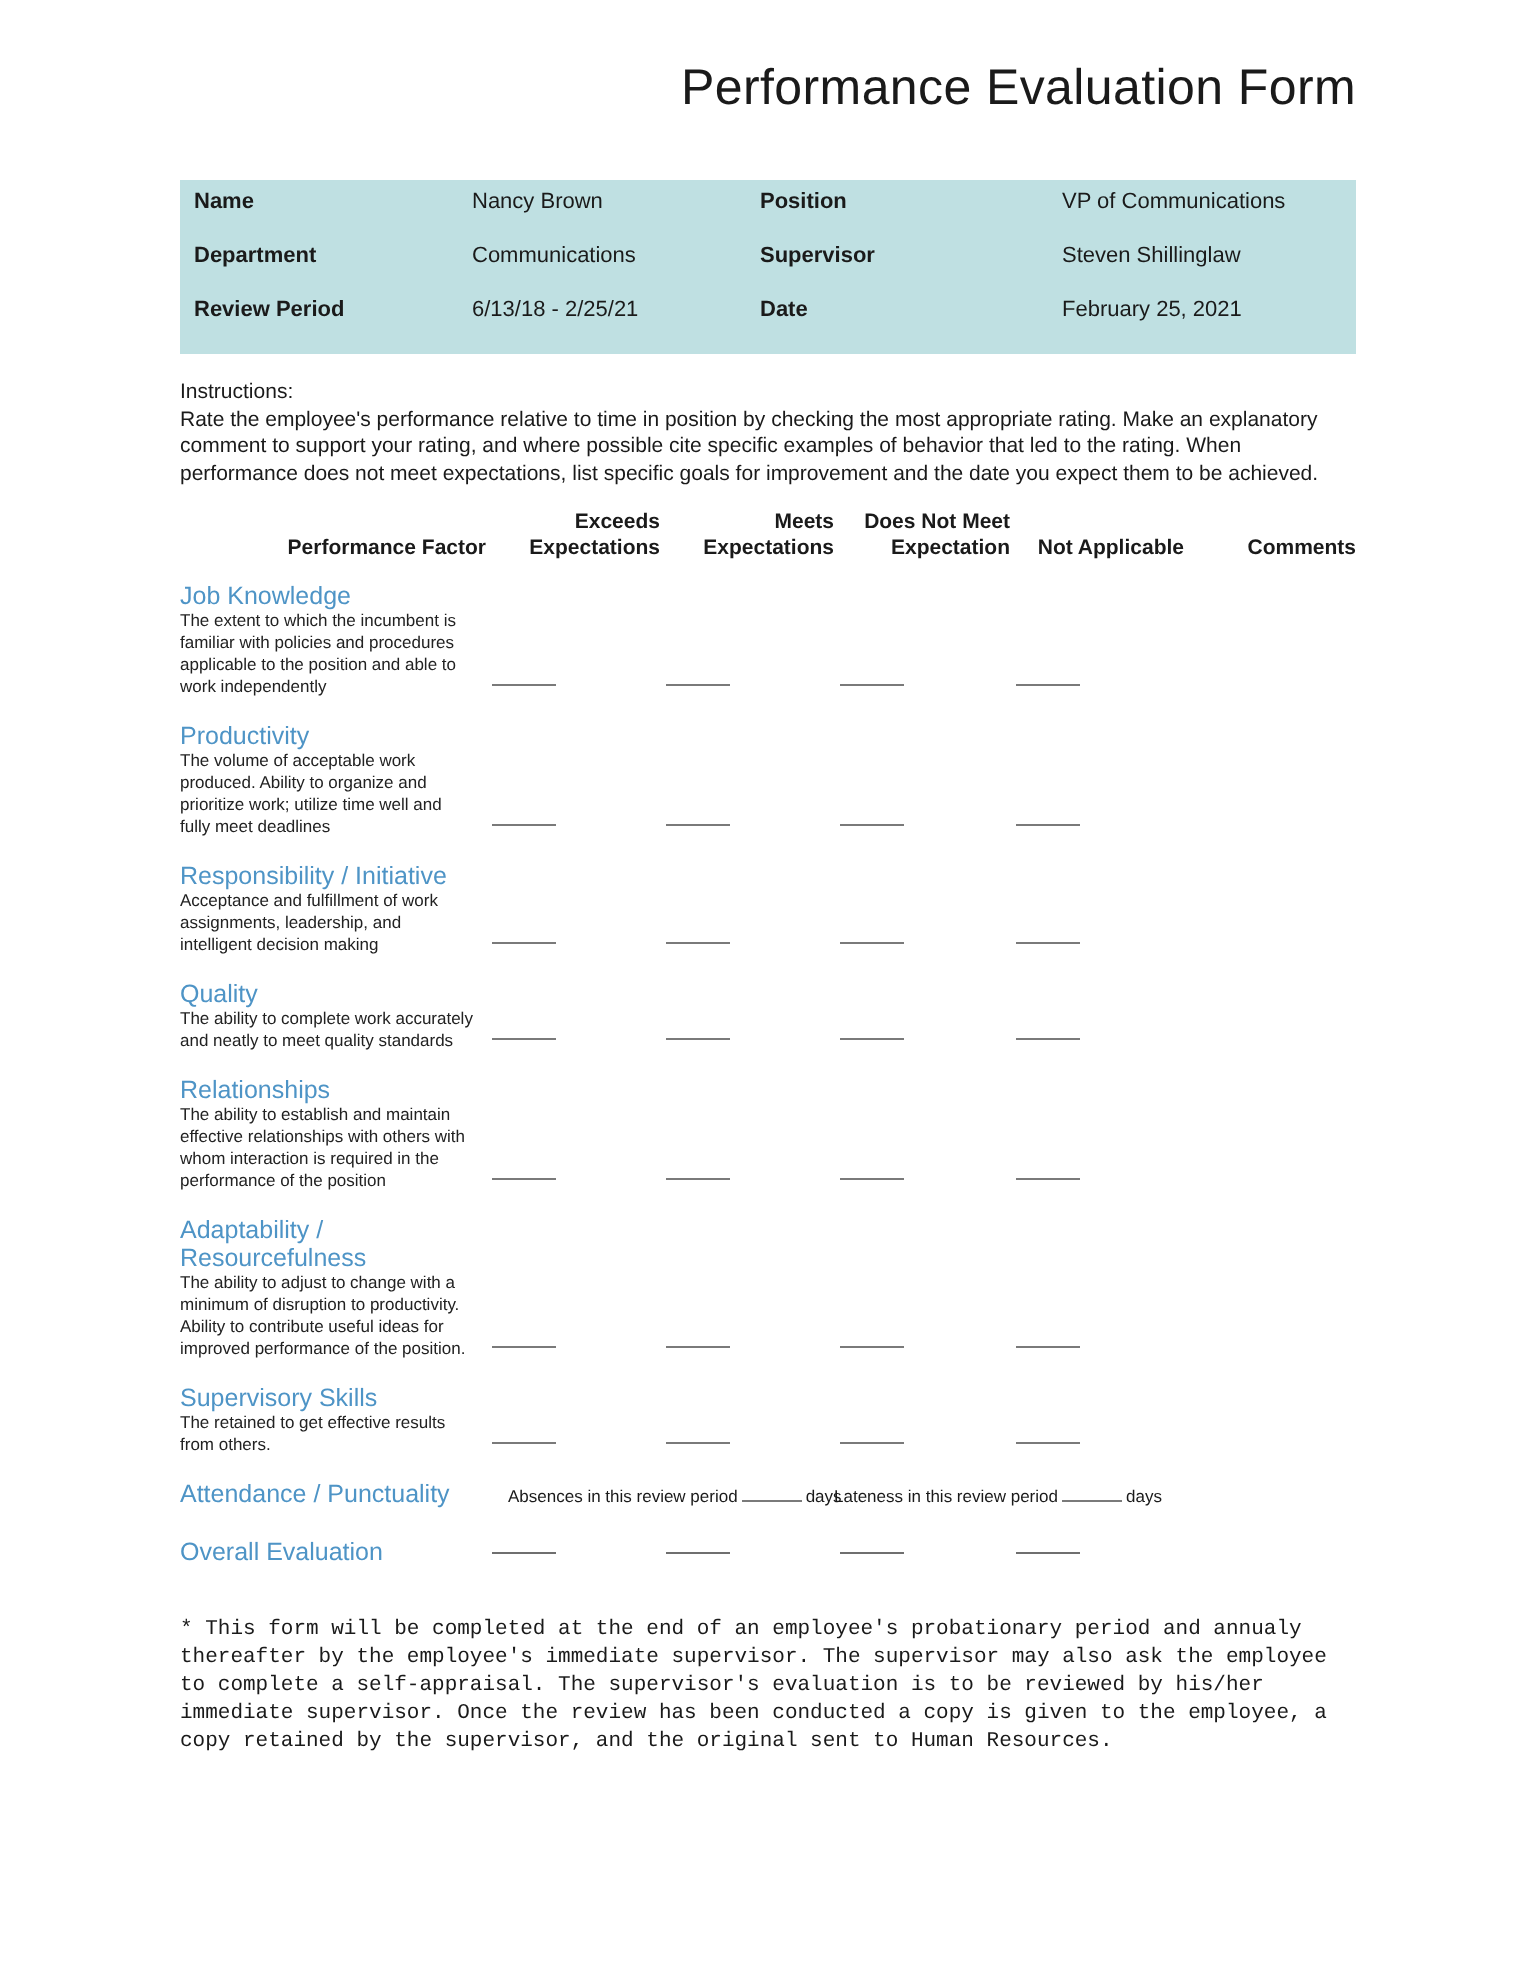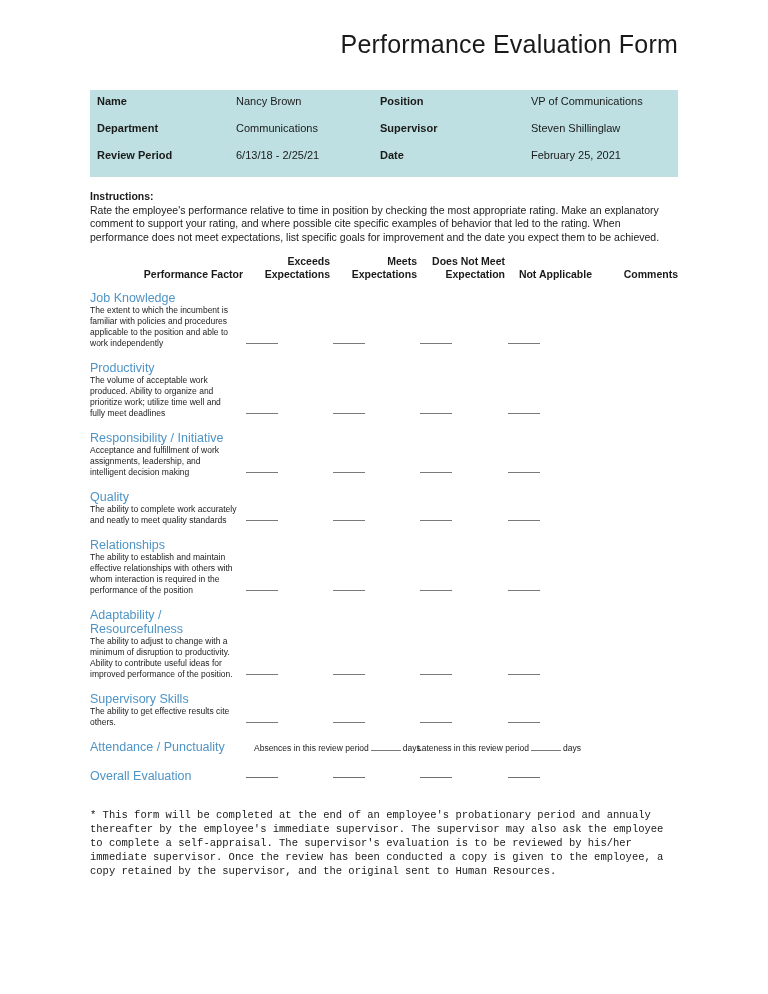--- a/index.html
+++ b/index.html
@@ -29,21 +29,21 @@
     grid-template-columns: 139px 144px 151px auto;
     row-gap: 16px;
     font-size: 11px;
     line-height: 11px;
   }
   .info-label { font-weight: bold; }
   .info-value { font-weight: normal; }
 
   
   .instructions { margin-top: 13px; font-size: 10.5px; line-height: 13.5px; }
-  .instructions-heading { font-weight: bold; }
+  .instructions-heading { font-weight: normal; }
 
   
   .ptable { margin-top: 11px; }
   .grid-row {
     display: grid;
     grid-template-columns: 153px 87px 87px 88px 87px auto;
     align-items: end;
   }
   .thead { font-size: 10.5px; font-weight: bold; line-height: 12.5px; margin-bottom: 11px; }
   .thead .hcell { align-self: end; text-align: right; }
@@ -196,21 +196,21 @@
     <div><span class="blank"></span></div>
     <div><span class="blank"></span></div>
     <div><span class="blank"></span></div>
     <div><span class="blank"></span></div>
     <div></div>
   </div>
 
   <div class="grid-row factor-row">
     <div class="factor-cell">
       <div class="factor-name">Supervisory Skills</div>
-      <div class="factor-desc">The ability to get effective results cite others.</div>
+      <div class="factor-desc">The retained to get effective results from others.</div>
     </div>
     <div><span class="blank"></span></div>
     <div><span class="blank"></span></div>
     <div><span class="blank"></span></div>
     <div><span class="blank"></span></div>
     <div></div>
   </div>
 </div>
 
     <div class="grid-row attendance-row">

